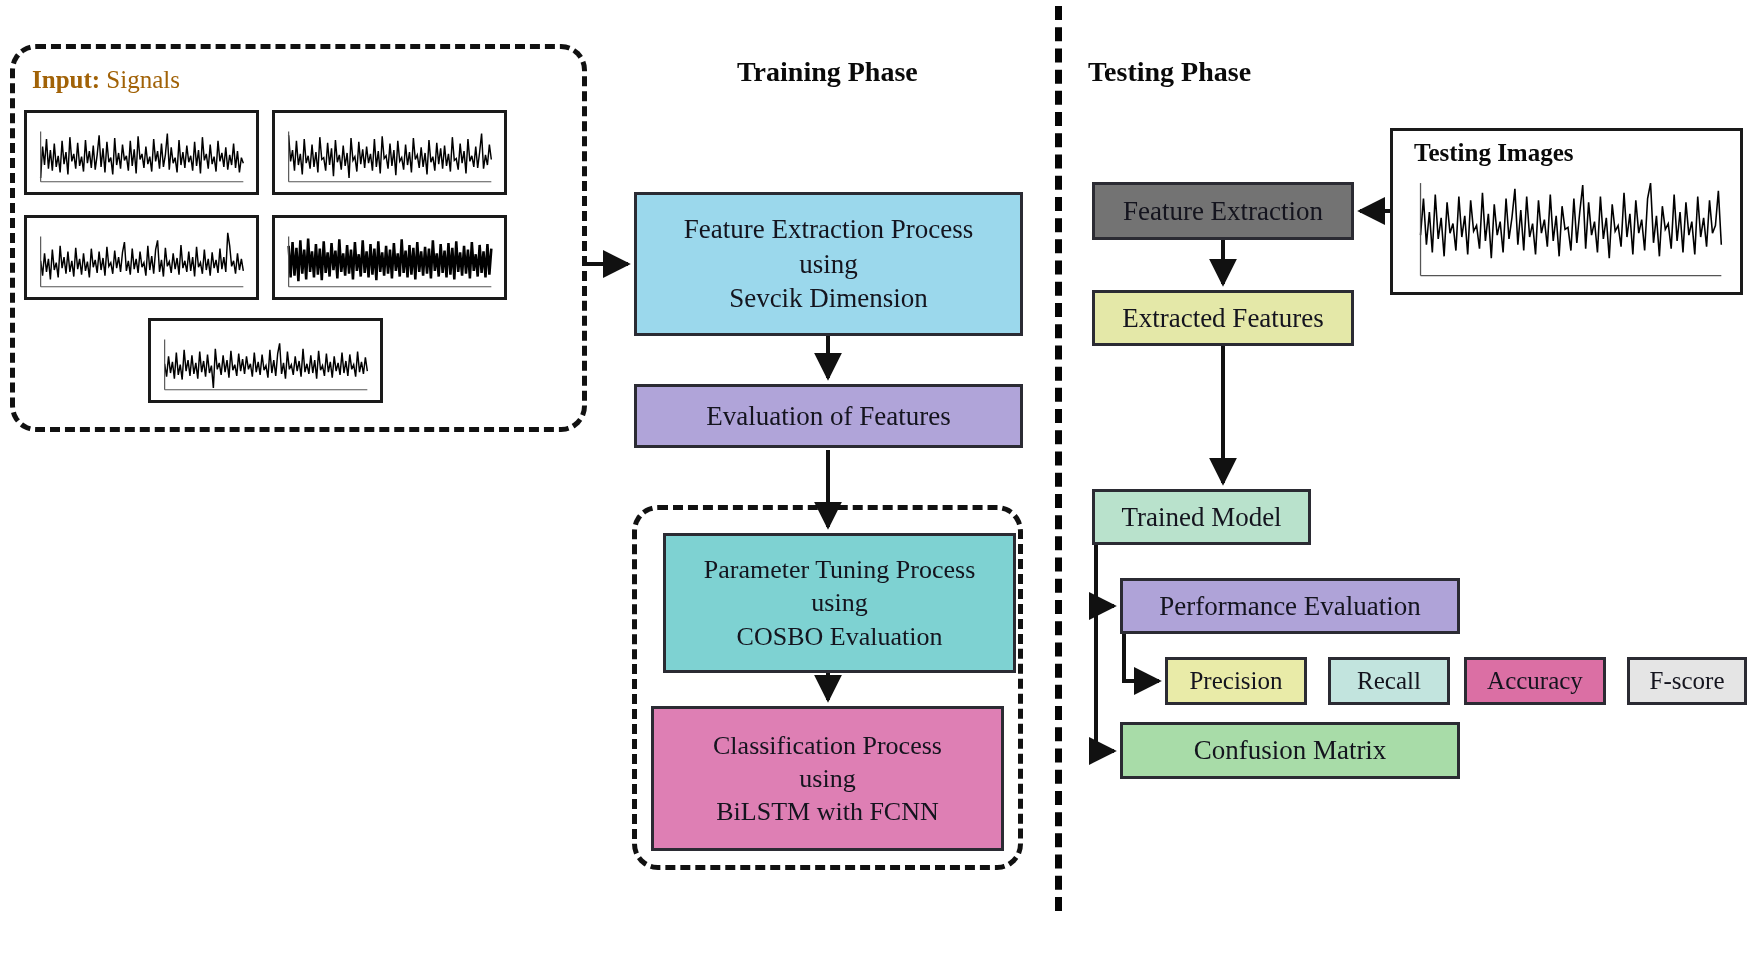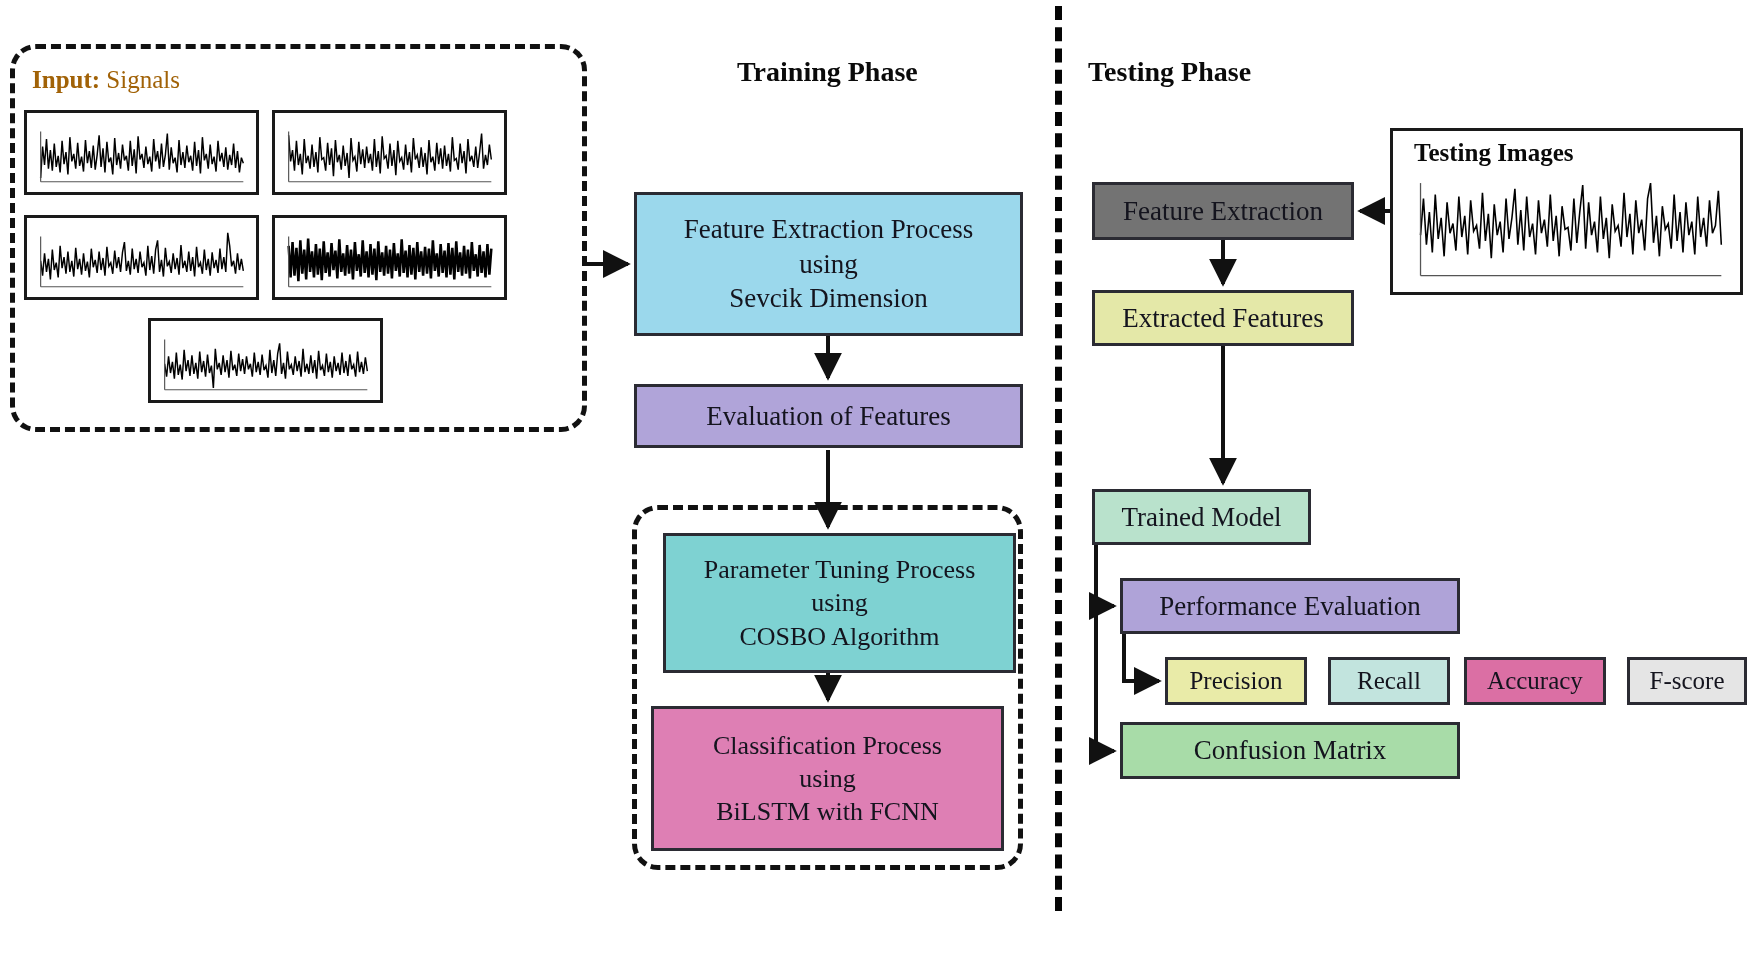--- a/index.html
+++ b/index.html
@@ -100,21 +100,21 @@
 
   <div class="box" style="left:634px;top:384px;width:389px;height:64px;background:#B0A4D9;font-size:27px;">
     <span class="ln">Evaluation of Features</span>
   </div>
 
   <div class="dashed" style="left:632px;top:505px;width:391px;height:365px;"></div>
 
   <div class="box" style="left:651px;top:533px;width:353px;height:140px;background:#7ED2D2;font-size:26px;margin-left:12px;">
     <span class="ln">Parameter Tuning Process</span>
     <span class="ln">using</span>
-    <span class="ln">COSBO Algorithm</span>
+    <span class="ln">COSBO Evaluation</span>
   </div>
 
   <div class="box" style="left:651px;top:706px;width:353px;height:145px;background:#DE7FB4;font-size:26px;">
     <span class="ln">Classification Process</span>
     <span class="ln">using</span>
     <span class="ln">BiLSTM with FCNN</span>
   </div>
 
   <div class="sigbox" style="left:1390px;top:128px;width:353px;height:167px;">
     <svg viewBox="0 0 353 167" preserveAspectRatio="none">

